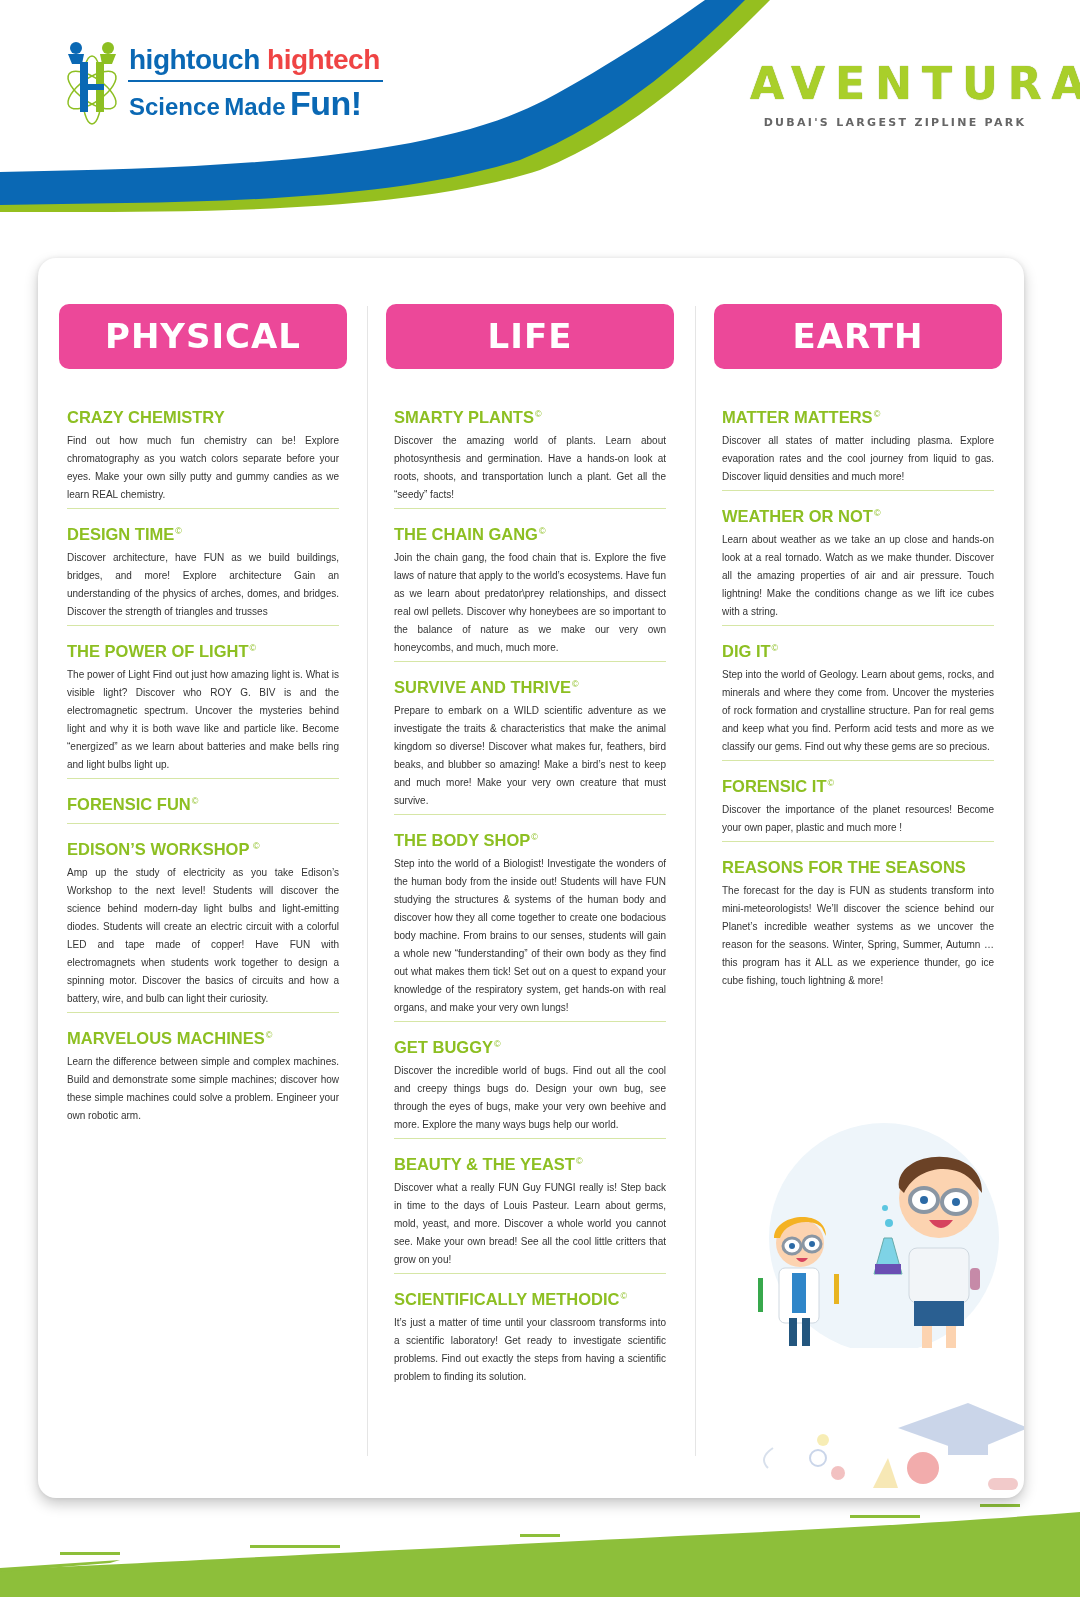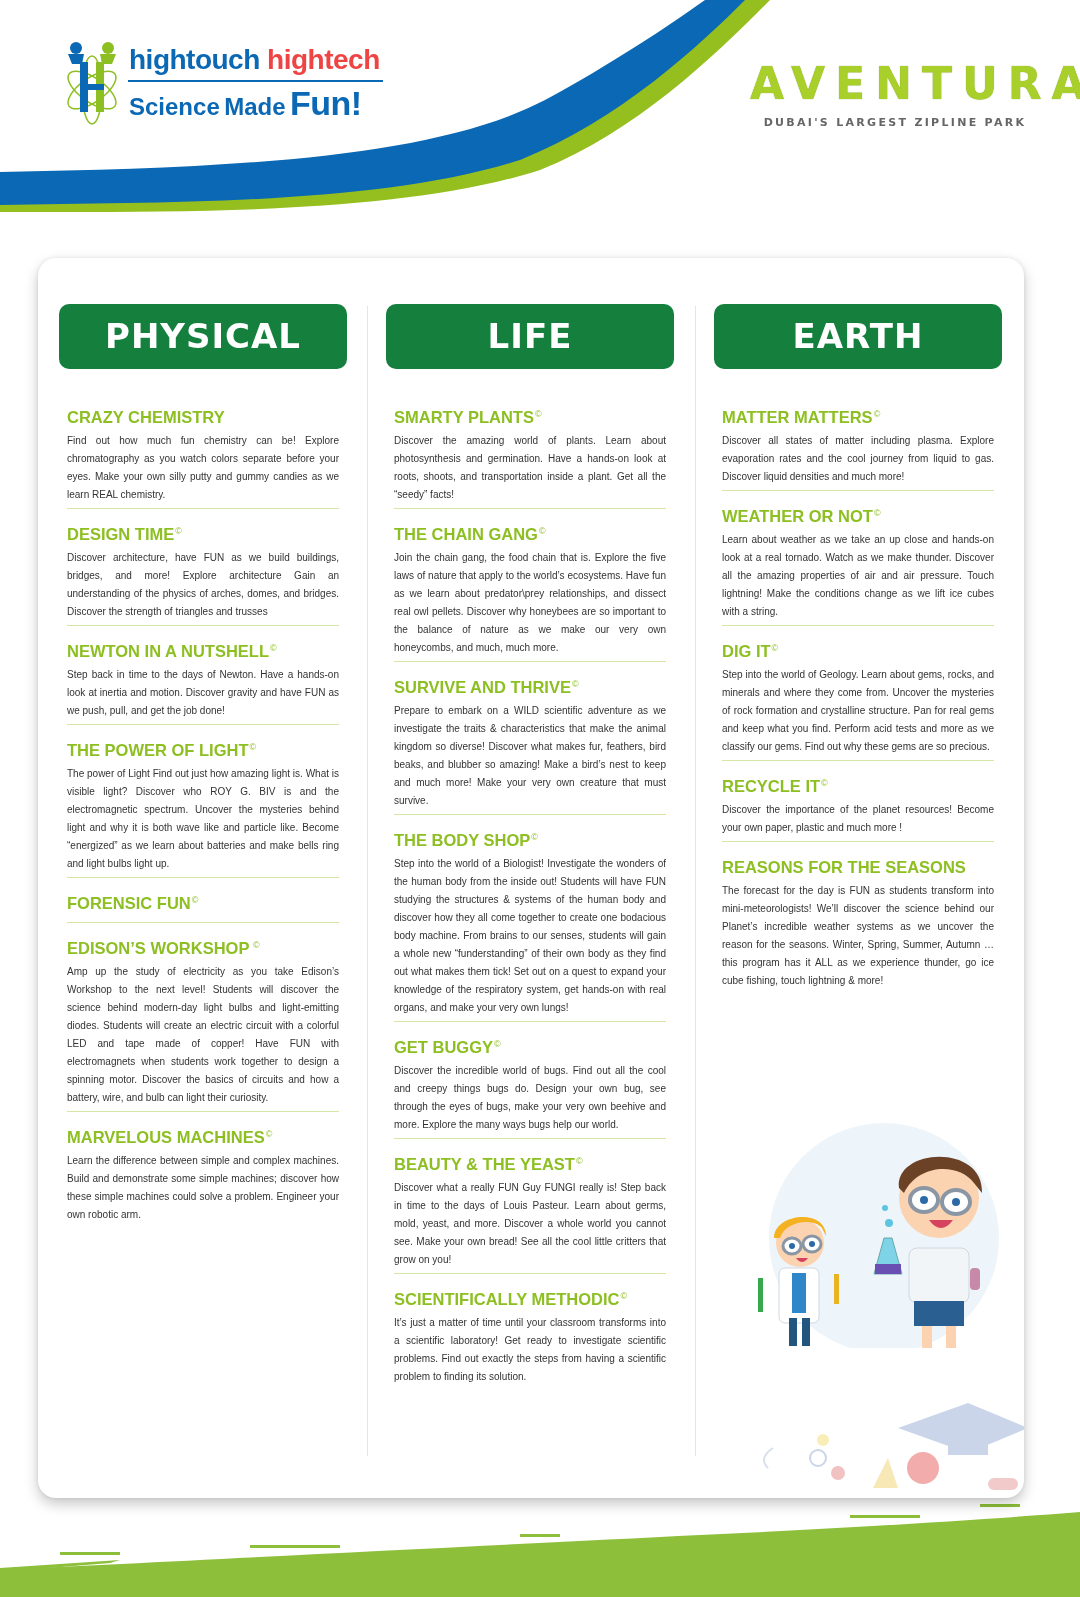--- a/index.html
+++ b/index.html
@@ -26,21 +26,21 @@
 
   .col { position: absolute; top: 0; height: 100%; }
   .col-physical { left: 21px; width: 290px; }
   .col-life { left: 348px; width: 290px; }
   .col-earth { left: 676px; width: 290px; }
 
   .divider { position: absolute; top: 48px; width: 1px; height: 1150px; background: #e5e5e5; }
   .divider-1 { left: 329px; }
   .divider-2 { left: 657px; }
 
-  .col-header { position: absolute; left: 0; top: 46px; width: 288px; height: 65px; background: #15803d; border-radius: 10px; color: #fff; text-align: center; line-height: 65px; font-family: "DejaVu Sans", sans-serif; font-weight: bold; font-size: 34px; letter-spacing: 1px; }
+  .col-header { position: absolute; left: 0; top: 46px; width: 288px; height: 65px; background: #ec4899; border-radius: 10px; color: #fff; text-align: center; line-height: 65px; font-family: "DejaVu Sans", sans-serif; font-weight: bold; font-size: 34px; letter-spacing: 1px; }
 
   .items { position: absolute; left: 8px; top: 146px; width: 272px; }
   .item { padding-bottom: 4px; border-bottom: 1px solid #d6e6a6; margin-bottom: 12px; }
   .item.last { border-bottom: none; }
   .item-title { color: #8dbf22; font-weight: bold; font-size: 16.5px; line-height: 20px; margin-bottom: 5px; white-space: nowrap; }
   .item-title sup { font-size: 9px; font-weight: normal; vertical-align: 6px; margin-left: 1px; }
   .item-desc { color: #333; font-size: 10px; line-height: 18px; text-align: justify; }
 
   .kids { position: absolute; left: 696px; top: 830px; width: 280px; height: 260px; }
   .doodles { position: absolute; left: 660px; top: 1050px; width: 326px; height: 190px; opacity: 0.55; }
@@ -94,24 +94,20 @@
     <div class="items">
       <div class="item">
         <div class="item-title"><span>CRAZY CHEMISTRY</span><sup></sup></div>
         <div class="item-desc">Find out how much fun chemistry can be!  Explore chromatography as you watch colors separate before your eyes.  Make your own silly putty and gummy candies as we learn REAL chemistry.</div>
       </div>
       <div class="item">
         <div class="item-title"><span>DESIGN TIME</span><sup>©</sup></div>
         <div class="item-desc">Discover architecture, have FUN as we build buildings, bridges, and more! Explore architecture  Gain an understanding of the physics of arches, domes, and bridges.  Discover the strength of triangles and trusses</div>
       </div>
       <div class="item">
-        <div class="item-title"><span>NEWTON IN A NUTSHELL</span><sup>©</sup></div>
-        <div class="item-desc">Step back in time to the days of Newton.  Have a hands-on look at inertia and motion.  Discover gravity and have FUN as  we push, pull, and get the job done!</div>
-      </div>
-      <div class="item">
         <div class="item-title"><span>THE POWER OF LIGHT</span><sup>©</sup></div>
         <div class="item-desc">The power of Light Find out just how amazing light is.  What is visible light?  Discover who ROY G. BIV is and the electromagnetic spectrum.  Uncover the mysteries behind light and why it is both wave like and particle like.  Become “energized” as we learn about batteries and make bells ring and light bulbs light up.</div>
       </div>
       <div class="item">
         <div class="item-title"><span>FORENSIC FUN</span><sup>©</sup></div>
       </div>
       <div class="item">
         <div class="item-title"><span>EDISON’S WORKSHOP</span><sup> ©</sup></div>
         <div class="item-desc">Amp up the study of electricity as you take Edison’s Workshop to the next level! Students will discover the science behind modern-day light bulbs and light-emitting diodes.  Students will create an electric circuit with a colorful LED and tape made of copper! Have FUN with electromagnets when students work together to design a spinning motor. Discover the basics of circuits and how a battery, wire, and bulb can light their curiosity.</div>
       </div>
@@ -120,21 +116,21 @@
         <div class="item-desc">Learn the difference between simple and complex machines. Build and demonstrate some simple machines; discover how these simple machines could solve a problem. Engineer your own robotic arm.</div>
       </div>
     </div>
   </div>
 
   <div class="col col-life">
     <div class="col-header">LIFE</div>
     <div class="items">
       <div class="item">
         <div class="item-title"><span>SMARTY PLANTS</span><sup>©</sup></div>
-        <div class="item-desc">Discover the amazing world of plants.  Learn about photosynthesis and germination.  Have a hands-on look at roots, shoots, and transportation inside a plant.  Get all the “seedy” facts!</div>
+        <div class="item-desc">Discover the amazing world of plants.  Learn about photosynthesis and germination.  Have a hands-on look at roots, shoots, and transportation lunch a plant.  Get all the “seedy” facts!</div>
       </div>
       <div class="item">
         <div class="item-title"><span>THE CHAIN GANG</span><sup>©</sup></div>
         <div class="item-desc">Join the chain gang, the food chain that is.  Explore the five laws of nature that apply to the world’s ecosystems.  Have fun as we learn about predator\prey relationships, and dissect real owl pellets.  Discover why honeybees are so important to the balance of nature as we make our very own honeycombs, and much, much more.</div>
       </div>
       <div class="item">
         <div class="item-title"><span>SURVIVE AND THRIVE</span><sup>©</sup></div>
         <div class="item-desc">Prepare to embark on a WILD scientific adventure as we investigate the traits &amp; characteristics that make the animal kingdom so diverse! Discover what makes fur, feathers, bird beaks, and blubber so amazing! Make a bird’s nest to keep and much more! Make your very own creature that must survive.</div>
       </div>
       <div class="item">
@@ -165,21 +161,21 @@
       </div>
       <div class="item">
         <div class="item-title"><span>WEATHER OR NOT</span><sup>©</sup></div>
         <div class="item-desc">Learn about weather as we take an up close and hands-on look at a real tornado.  Watch as we make thunder.  Discover all the amazing properties of air and air pressure.  Touch lightning!  Make the conditions change as we lift ice cubes with a string.</div>
       </div>
       <div class="item">
         <div class="item-title"><span>DIG IT</span><sup>©</sup></div>
         <div class="item-desc">Step into the world of Geology.  Learn about gems, rocks, and minerals and where they come from. Uncover the mysteries of rock formation and crystalline structure.  Pan for real gems and keep what you find. Perform acid tests and more as we classify our gems. Find out why these gems are so precious.</div>
       </div>
       <div class="item">
-        <div class="item-title"><span>RECYCLE IT</span><sup>©</sup></div>
+        <div class="item-title"><span>FORENSIC IT</span><sup>©</sup></div>
         <div class="item-desc">Discover the importance of the planet resources! Become your own paper, plastic and much more !</div>
       </div>
       <div class="item last">
         <div class="item-title"><span>REASONS FOR THE SEASONS</span><sup></sup></div>
         <div class="item-desc">The forecast for the day is FUN as students transform into mini-meteorologists! We’ll discover the science behind our Planet’s incredible weather systems as we uncover the reason for the seasons. Winter, Spring, Summer, Autumn …this program has it ALL as we experience thunder, go ice cube fishing, touch lightning &amp; more!</div>
       </div>
     </div>
   </div>
 
   <svg class="kids" viewBox="0 0 280 260">

